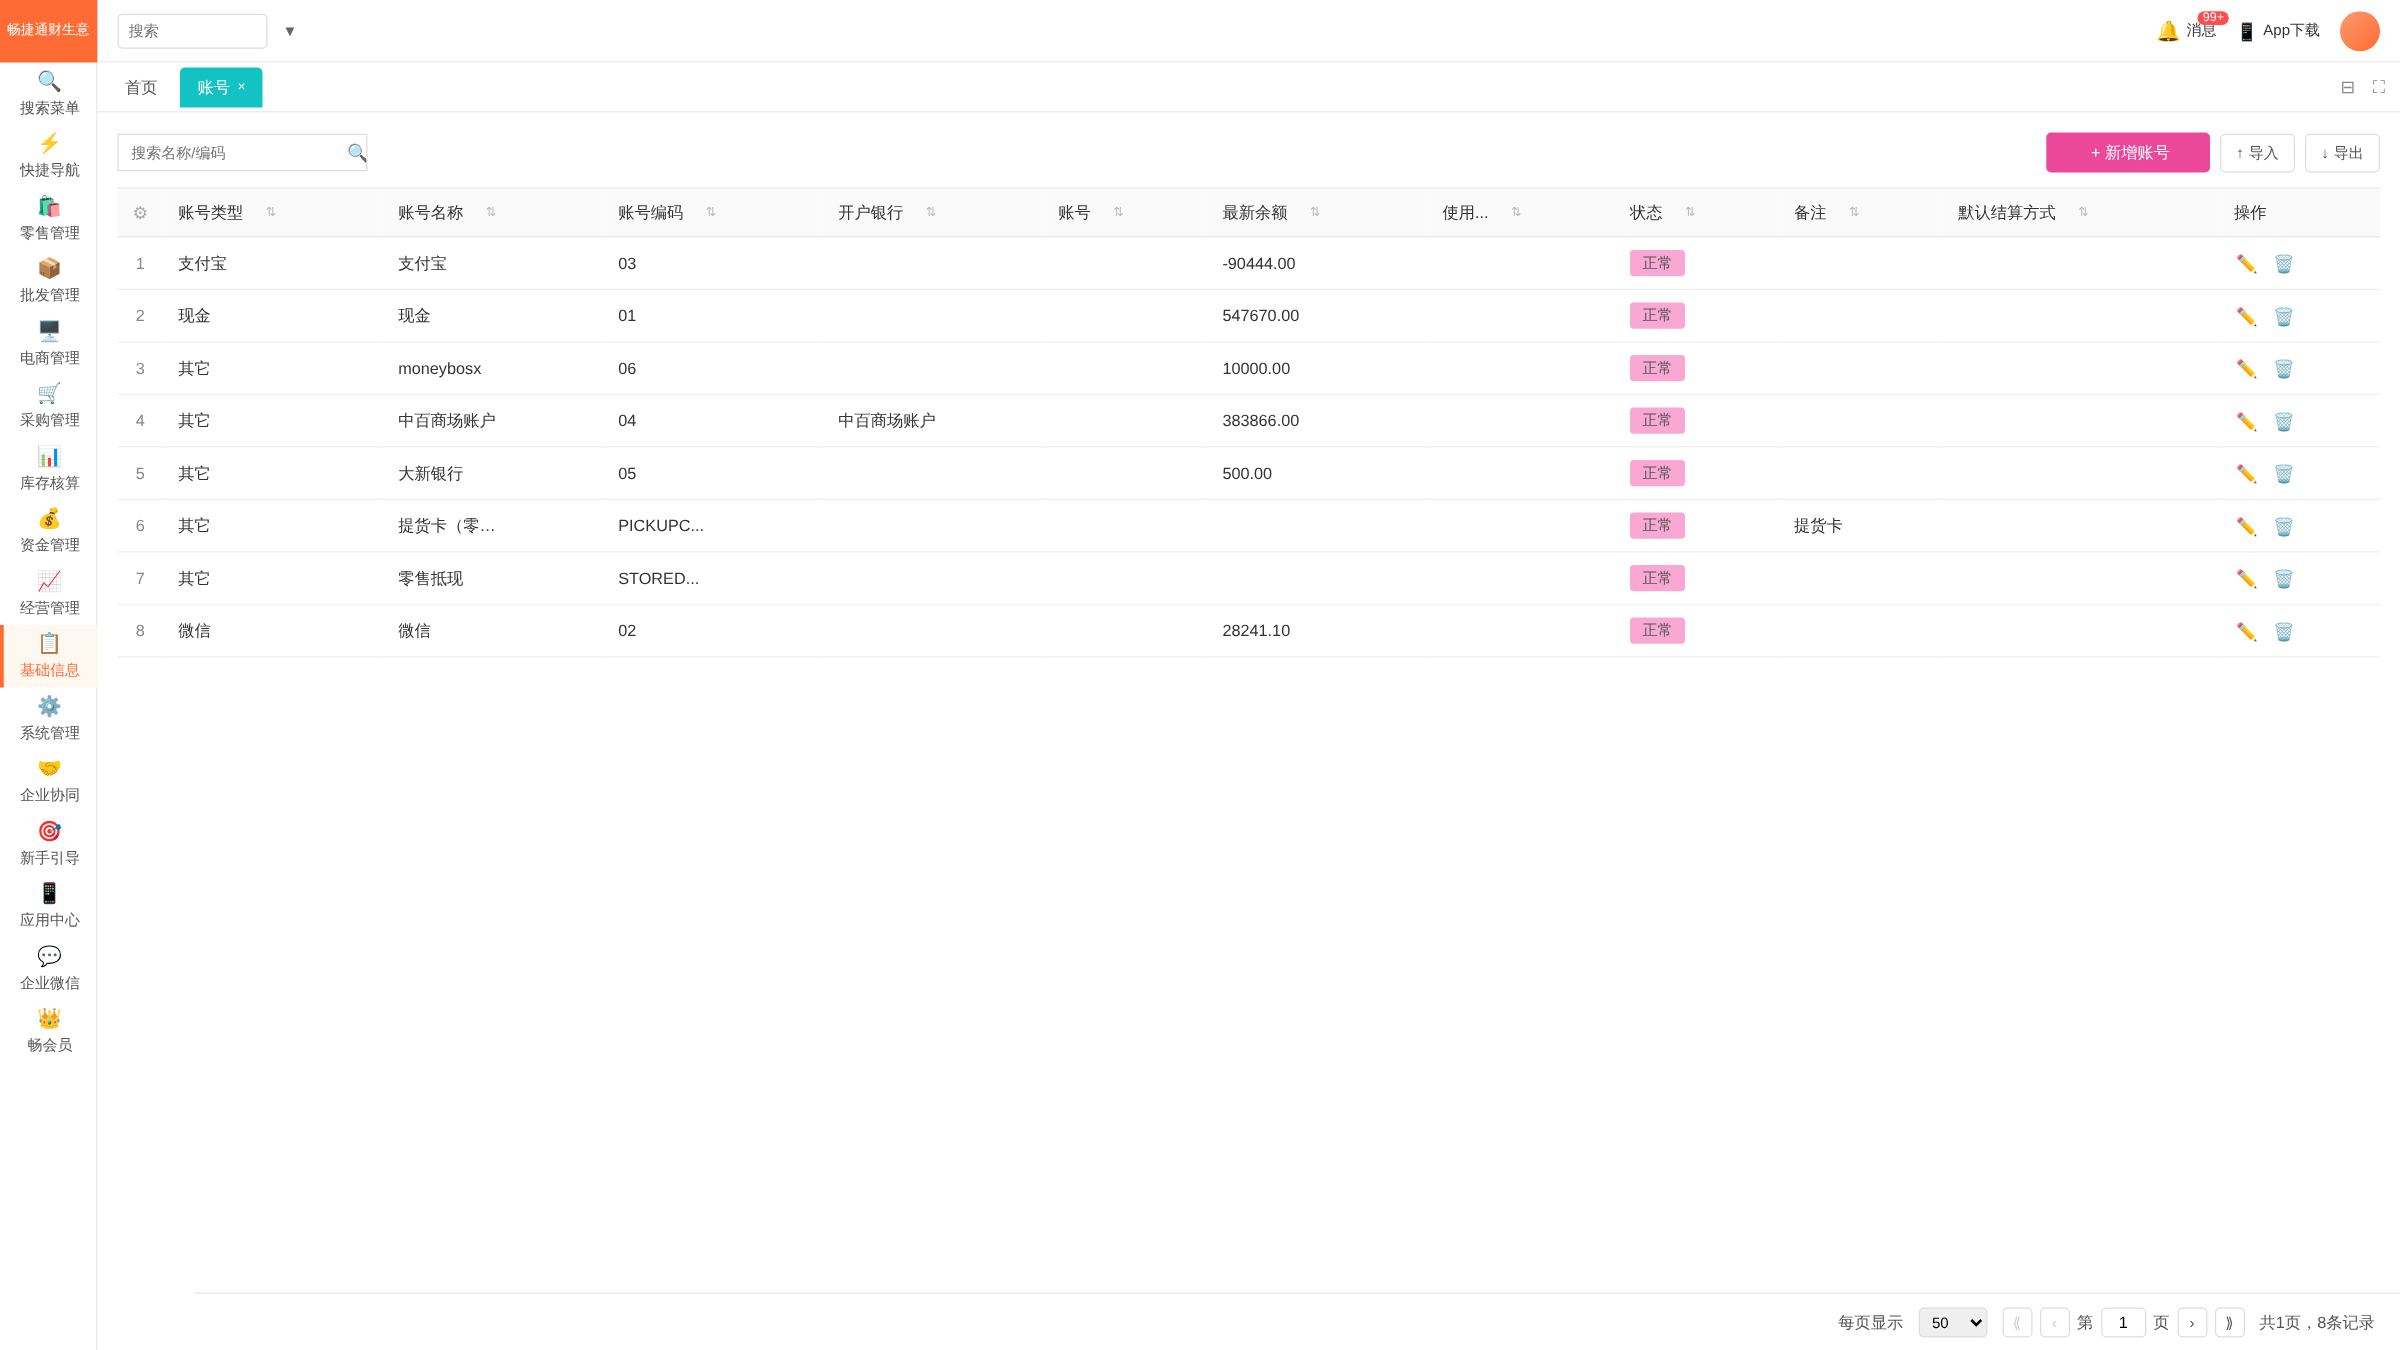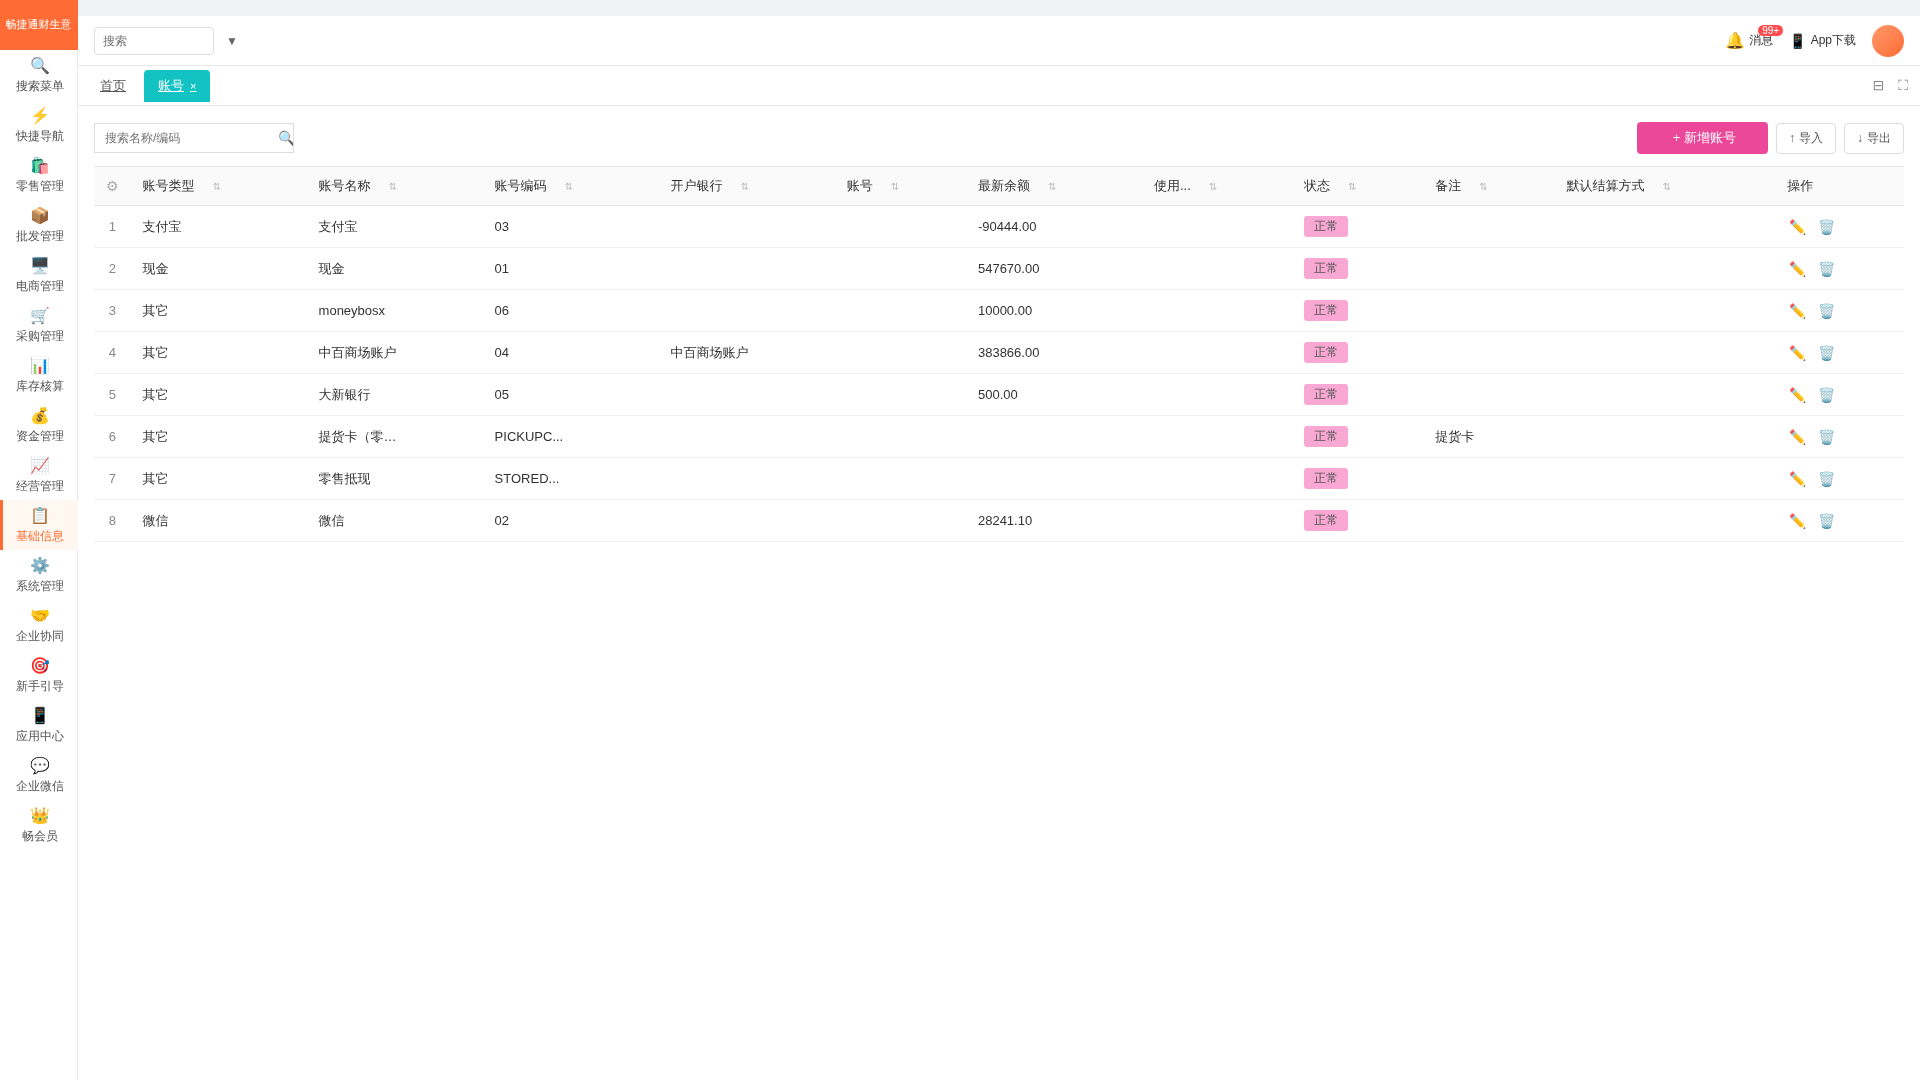--- a/index.html
+++ b/index.html
@@ -44,21 +44,20 @@
     }
     .sidebar-item.active { background: #fff8f0; color: #ff6b35; border-left-color: #ff6b35; }
     .sidebar-icon { font-size: 16px; }
 
     
     .main-area {
       flex: 1;
       display: flex;
       flex-direction: column;
       overflow: hidden;
-      margin-top: 16px;
     }
 
     
     .top-header {
       height: 50px;
       background: #fff;
       display: flex;
       align-items: center;
       justify-content: space-between;
       padding: 0 16px;
@@ -107,21 +106,20 @@
     .tab {
       height: 32px;
       padding: 0 14px;
       display: flex;
       align-items: center;
       cursor: pointer;
       border-radius: 4px 4px 0 0;
       font-size: 13px;
       color: #555;
       gap: 6px;
-      text-decoration: underline;
     }
     .tab.active {
       background: #13c2c2;
       color: #fff;
     }
     .tab-close {
       font-size: 11px;
       cursor: pointer;
       display: flex;
       align-items: center;
@@ -637,15 +635,33 @@
       <td>
         <div class="action-icons">
           <button class="action-btn">✏️</button>
           <button class="action-btn">🗑️</button>
         </div>
       </td>
     </tr>
         </tbody>
     </table>
 
+    <div class="table-footer">
+      <span>每页显示</span>
+      <select class="page-size-select">
+        <option value="50">50</option>
+        <option value="100">100</option>
+        <option value="200">200</option>
+      </select>
+      <div class="page-nav">
+        <button class="page-btn" disabled="">⟪</button>
+        <button class="page-btn" disabled="">‹</button>
+        <span>第</span>
+        <input class="page-input" type="text" value="1" style="">
+        <span>页</span>
+        <button class="page-btn">›</button>
+        <button class="page-btn">⟫</button>
+      </div>
+      <span>共1页，8条记录</span>
+    </div>
 
   </div>
 </div>
 
 </body></html>

